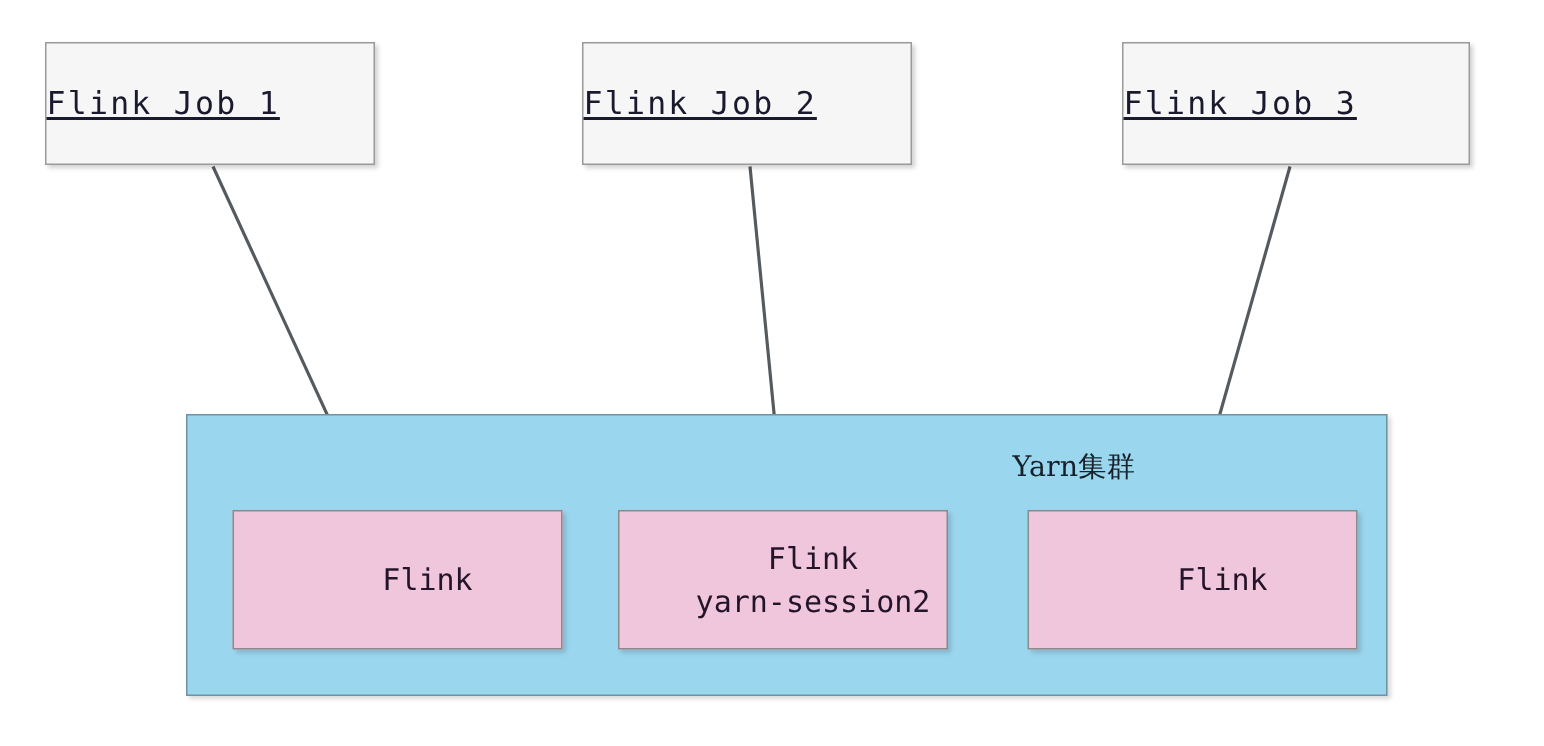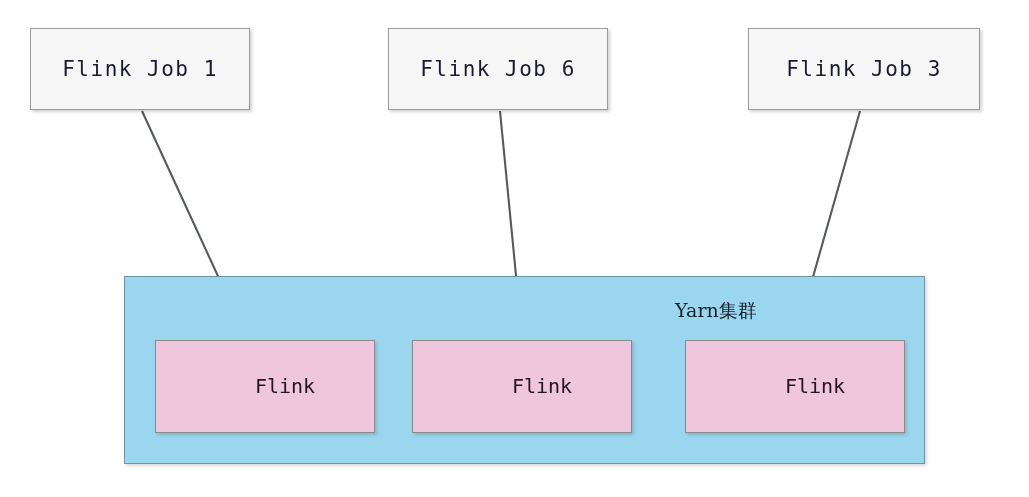--- a/index.html
+++ b/index.html
@@ -26,26 +26,27 @@
     pointer-events: none;
   }
   .job-box {
     position: absolute;
     box-sizing: border-box;
     background: #f6f6f6;
     border: 1px solid #9a9a9a;
     box-shadow: 2px 2px 3px rgba(0,0,0,0.18);
     display: flex;
     align-items: center;
-    justify-content: center;
+    justify-content: flex-start;
     color: #1a1a2e;
     font-family: "DejaVu Sans Mono", monospace;
     font-size: 21px;
     letter-spacing: 1.5px;
     white-space: pre;
+    text-decoration: underline;
   }
   #yarn-cluster {
     position: absolute;
     box-sizing: border-box;
     background: #9bd6ef;
     border: 1px solid #6f93a3;
     box-shadow: 2px 2px 3px rgba(0,0,0,0.15);
   }
   #yarn-cluster-label {
     position: absolute;
@@ -89,29 +90,30 @@
     <line x1="860" y1="111" x2="796" y2="337" stroke="#555a5e" stroke-width="2.1" marker-end="url(#arrowhead)"></line>
   </svg>
 
   <div id="yarn-cluster" style="left:124px; top:276px; width:801px; height:188px;"></div>
   <div id="yarn-cluster-label" style="left:658px; top:298px;margin-left:17px;">Yarn集群</div>
 
   <div class="job-box" style="left:30px; top:28px; width:220px; height:82px;">
     <span>Flink Job 1</span>
   </div>
   <div class="job-box" style="left:388px; top:28px; width:220px; height:82px;">
-    <span>Flink Job 6</span>
+    <span>Flink Job 2</span>
   </div>
   <div class="job-box" style="left:748px; top:28px; width:232px; height:82px;">
     <span>Flink Job 3</span>
   </div>
 
   <div class="session-box" style="left:155px; top:340px; width:220px; height:93px;">
     <span class="session-line">Flink</span>
   </div>
   <div class="session-box" style="left:412px; top:340px; width:220px; height:93px;">
     <span class="session-line">Flink</span>
+    <span class="session-line">yarn-session2</span>
   </div>
   <div class="session-box" style="left:685px; top:340px; width:220px; height:93px;">
     <span class="session-line">Flink</span>
   </div>
 
 </div>
 
 </body></html>

